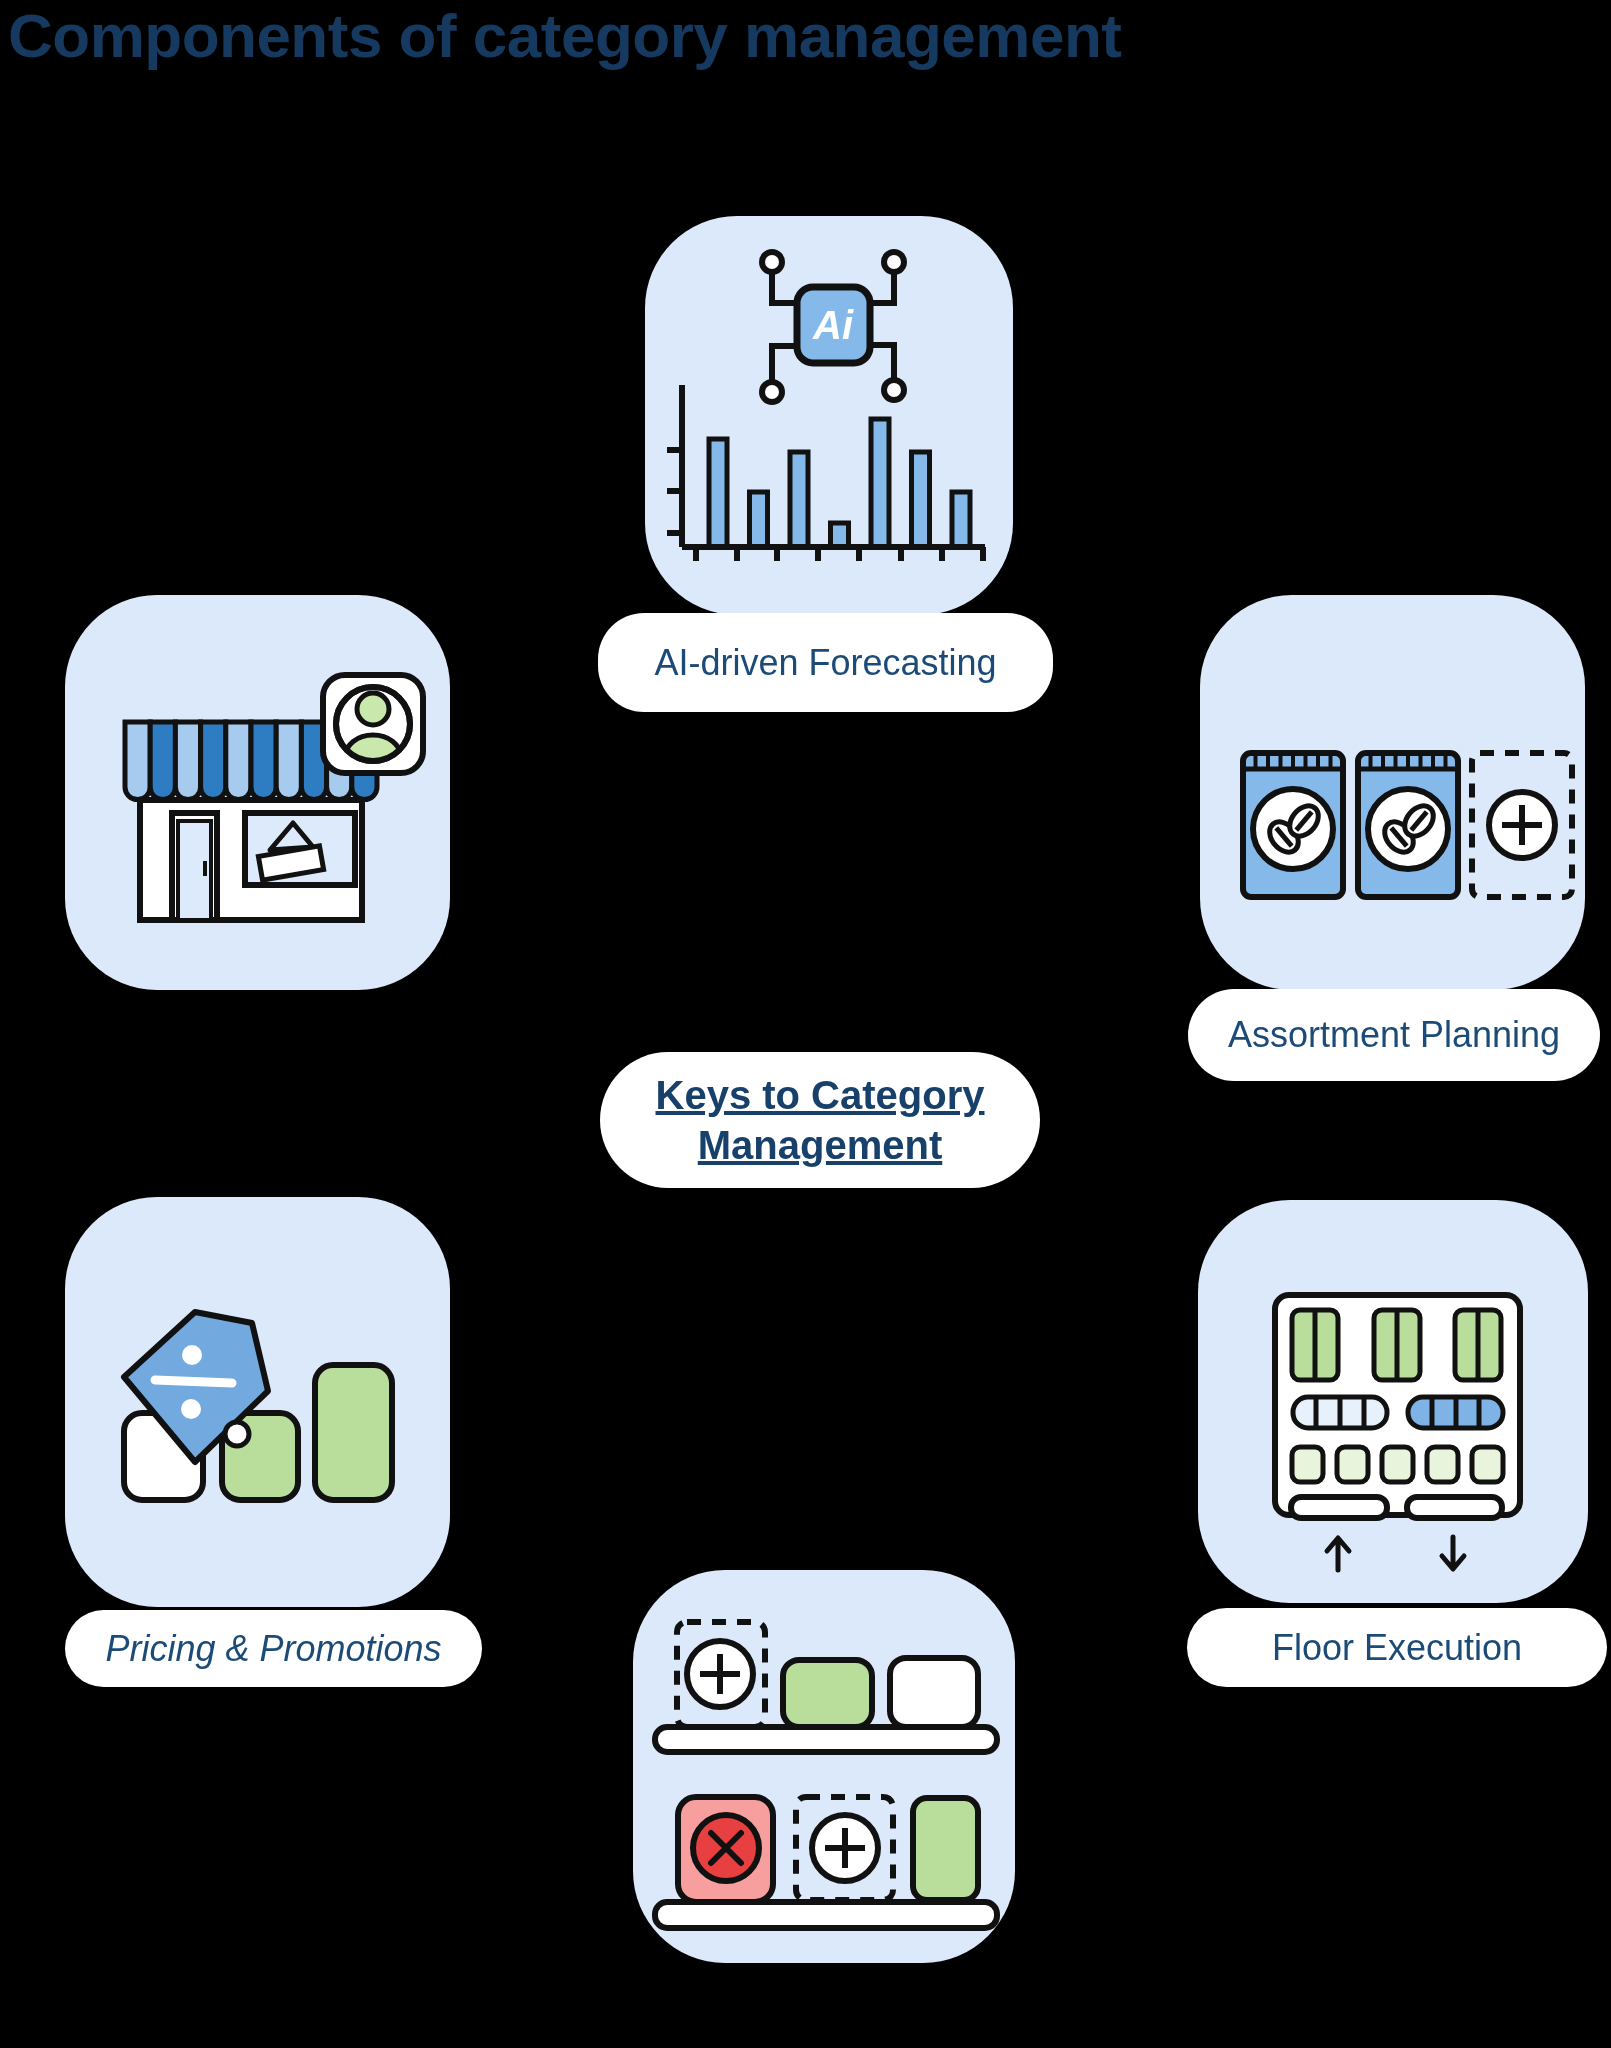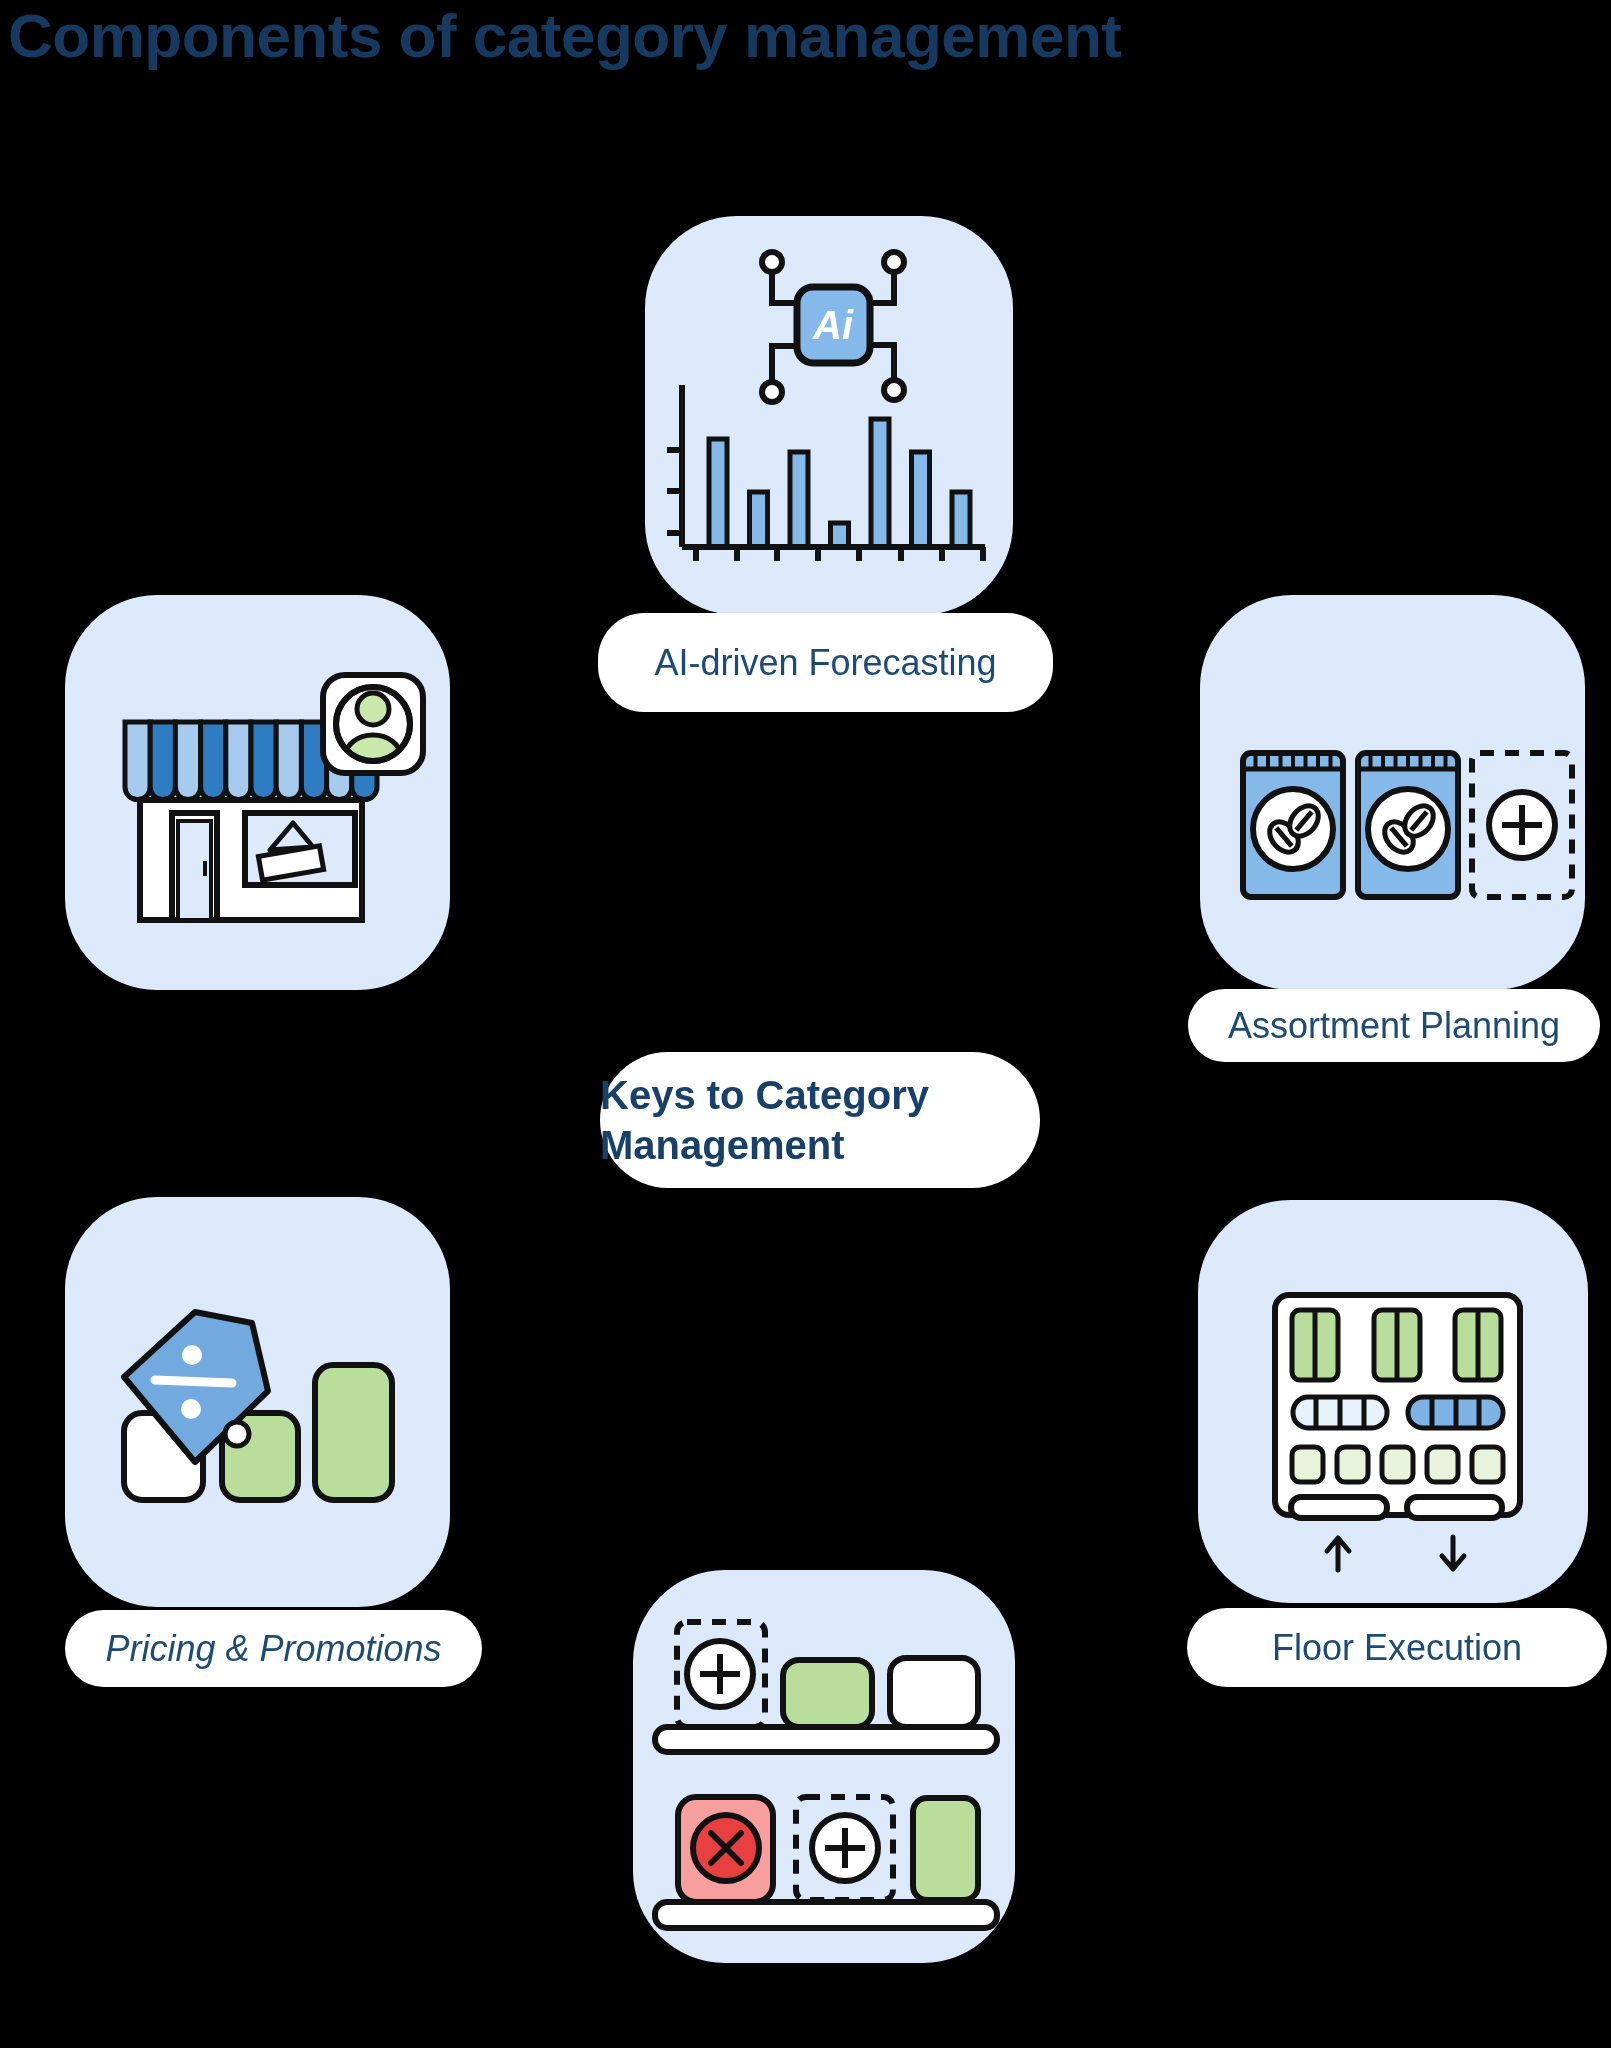--- a/index.html
+++ b/index.html
@@ -5,22 +5,22 @@
   html,body{margin:0;padding:0;background:#000;}
   #stage{position:relative;width:1611px;height:2048px;background:#000;overflow:hidden;
          font-family:"Liberation Sans", sans-serif;}
   #page-title{position:absolute;left:8px;top:0px;font-size:62px;font-weight:bold;
               letter-spacing:-0.5px;color:var(--c-title);}
   .card{position:absolute;background:var(--c-card-bg);border-radius:92px;font-style:italic;}
   .card svg{position:absolute;left:0;top:0;width:100%;height:100%;overflow:visible;}
   .pill{position:absolute;background:var(--c-pill-bg);border-radius:46px;display:flex;
         align-items:center;justify-content:center;font-size:36px;color:var(--c-label);}
   #center-pill{position:absolute;background:var(--c-pill-bg);border-radius:70px;display:flex;
-        align-items:center;justify-content:center;text-align:left;font-size:40px;
-        font-weight:bold;color:var(--c-center);line-height:1.25;}
+        align-items:center;justify-content:center;text-align:center;font-size:40px;
+        font-weight:bold;color:var(--c-center);line-height:1.25;text-decoration:underline;}
   
   .ol{stroke:var(--c-outline);fill:none;}
   .bar{fill:var(--c-blue);stroke:var(--c-outline);stroke-width:5;}
   text.chip{fill:#fff;font-weight:bold;font-size:40px;font-family:"Liberation Sans",sans-serif;}
 </style>
 </head>
 <body>
 
 <div id="stage">
 
@@ -144,21 +144,21 @@
         </g>
       </g>
 
       <g>
         <rect x="272" y="158" width="100" height="144" rx="8" fill="none" stroke="var(--c-outline)" stroke-width="6" stroke-dasharray="14 11"></rect>
         <circle cx="322" cy="230" r="33" fill="#fff" stroke="var(--c-outline)" stroke-width="6"></circle>
         <path class="ol" stroke-width="6" d="M302,230 H342 M322,210 V250"></path>
       </g>
     </svg>
   </div>
-  <div class="pill" style="left:1188px;top:989px;width:412px;height:73px;">
+  <div class="pill" style="left:1188px;top:989px;width:412px;height:92px;">
     <span>Assortment Planning</span>
   </div>
 
   <div id="center-pill" style="left:600px;top:1052px;width:440px;height:136px;">
     <span>Keys to Category Management</span>
   </div>
 
   <div class="card" style="left:65px;top:1197px;width:385px;height:410px;">
     <svg viewBox="0 0 385 410">
       <rect x="59" y="216" width="79" height="87" rx="18" fill="#fff" stroke="var(--c-outline)" stroke-width="6"></rect>

